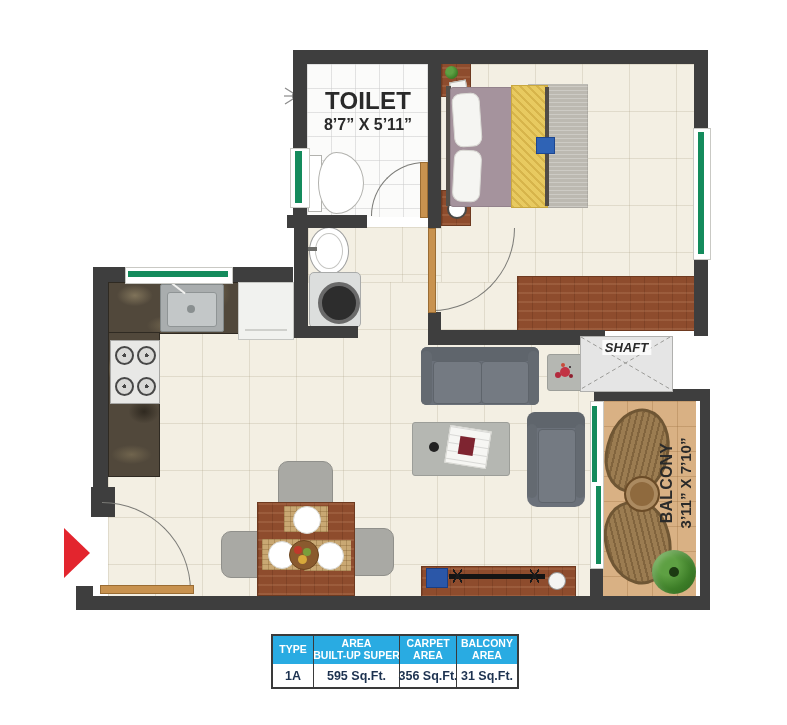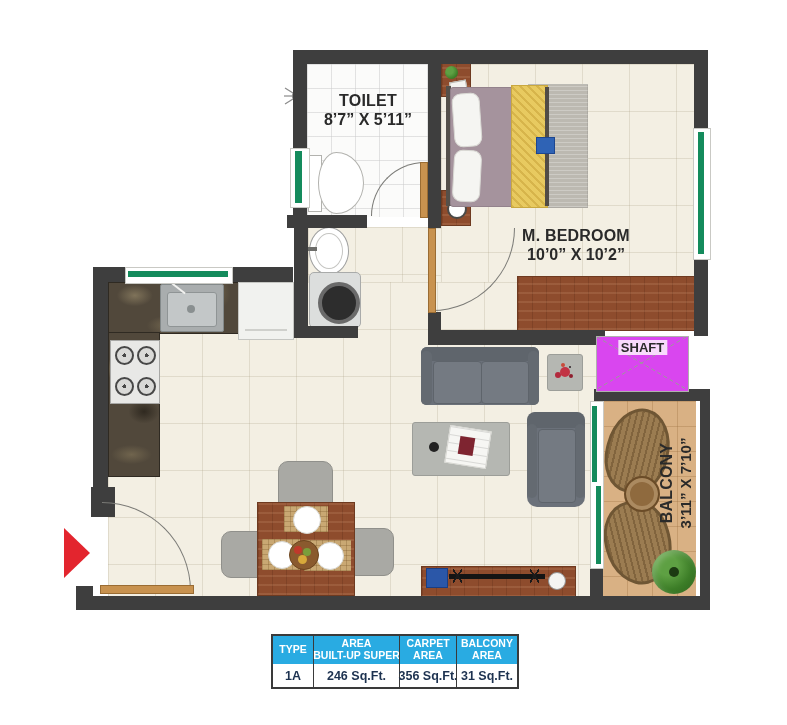--- a/index.html
+++ b/index.html
@@ -42,21 +42,21 @@
      repeating-linear-gradient(0deg,rgba(255,210,170,.12) 0 2px,transparent 2px 9px),
      repeating-linear-gradient(90deg,rgba(60,25,10,.18) 0 1px,transparent 1px 14px);
      border:1px solid #6e3a20;}
   .wicker{position:absolute;background-color:#9b7c51;background-image:
      repeating-linear-gradient(90deg,rgba(80,55,25,.35) 0 2px,transparent 2px 6px);
      border:3px solid #6f5634;}
   .grayfurn{position:absolute;background:#b5b7b2;border:1px solid #9c9e99;border-radius:3px;}
   
   .label{position:absolute;text-align:center;color:#2a2a2a;font-weight:700;
          transform:translate(-50%,-50%);z-index:40;}
-  .label .rname{font-size:16px;white-space:nowrap;letter-spacing:.2px;}
+  .label .rname{font-size:24px;white-space:nowrap;letter-spacing:.2px;}
   .label .rdims{font-size:16px;white-space:nowrap;margin-top:1px;}
   .label-rot{transform:translate(-50%,-50%) rotate(-90deg);}
   .shaft-label{font-size:13px;font-weight:700;color:#2a2a2a;white-space:nowrap;}
   
   .area-table{position:absolute;left:271px;top:634px;width:244px;border:2px solid #3a3a3a;
               display:grid;grid-template-columns:40px 86px 57px 61px;grid-template-rows:28px 23px;
               background:#fff;z-index:50;}
   .th{background:#29abe2;color:#fff;font-weight:700;font-size:10.5px;line-height:1.12;
       display:flex;flex-direction:column;align-items:center;justify-content:center;
       border-left:1px solid #3a3a3a;text-align:center;}
@@ -210,45 +210,41 @@
   <div class="win" style="left:290px;top:148px;width:18px;height:58px;"></div>
   <div class="wing" style="left:295px;top:151px;width:7px;height:52px;"></div>
   <div class="win" style="left:125px;top:267px;width:106px;height:15px;"></div>
   <div class="wing" style="left:128px;top:271px;width:100px;height:6px;"></div>
   <div class="win" style="left:693px;top:128px;width:16px;height:130px;"></div>
   <div class="wing" style="left:698px;top:132px;width:6px;height:122px;"></div>
   <div class="win" style="left:590px;top:401px;width:12px;height:166px;"></div>
   <div class="wing" style="left:592px;top:406px;width:5px;height:76px;"></div>
   <div class="wing" style="left:596px;top:486px;width:5px;height:78px;"></div>
 
-  <div class="abs" style="left:596px;top:336px;width:91px;height:54px;background:#d946ef;border:1px solid #b0b0ae;z-index:30;">
+  <div class="abs" style="left:580px;top:336px;width:91px;height:54px;background:#e5e5e5;border:1px solid #b0b0ae;z-index:30;font-style:italic;">
     <svg width="89" height="52" style="position:absolute;left:0;top:0;">
       <line x1="0" y1="0" x2="89" y2="52" stroke="#9b9b98" stroke-width="1" stroke-dasharray="4 3"></line>
       <line x1="89" y1="0" x2="0" y2="52" stroke="#9b9b98" stroke-width="1" stroke-dasharray="4 3"></line>
     </svg>
     <div class="shaft-label" style="position:absolute;left:50%;top:3px;transform:translateX(-50%);background:rgba(255,255,255,.8);padding:0 3px;">SHAFT</div>
   </div>
 
   <div class="arc arc-tr" style="left:102px;top:502px;width:88px;height:88px;"></div>
   <div class="leaf" style="left:100px;top:585px;width:92px;height:7px;"></div>
   <div class="arc arc-tl" style="left:371px;top:162px;width:53px;height:53px;"></div>
   <div class="leaf" style="left:420px;top:162px;width:6px;height:54px;"></div>
   <div class="arc arc-br" style="left:432px;top:228px;width:82px;height:82px;"></div>
   <div class="leaf" style="left:428px;top:228px;width:6px;height:83px;"></div>
 
   <div class="arrow-right" style="left:64px;top:528px;"></div>
 
   <div class="label" style="left:368px;top:110px;">
     <div class="rname">TOILET</div>
     <div class="rdims">8’7” X 5’11”</div>
   </div>
-  <div class="label" style="left:576px;top:245px;">
-    <div class="rname">M. BEDROOM</div>
-    <div class="rdims">10’0” X 10’2”</div>
-  </div>
   <div class="label label-rot" style="left:676px;top:483px;">
     <div class="rname" style="font-size:16px;">BALCONY</div>
     <div class="rdims" style="font-size:15px;">3’11” X 7’10”</div>
   </div>
 
   <div class="area-table">
     <div class="th first">
       <span>TYPE</span>
         <span></span>
     </div>
@@ -258,18 +254,18 @@
     </div>
     <div class="th">
       <span>CARPET</span>
         <span>AREA</span>
     </div>
     <div class="th">
       <span>BALCONY</span>
         <span>AREA</span>
     </div>
     <div class="td first">1A</div>
-    <div class="td">246 Sq.Ft.</div>
+    <div class="td">595 Sq.Ft.</div>
     <div class="td">356 Sq.Ft.</div>
     <div class="td">31 Sq.Ft.</div>
   </div>
 
 </div>
 
 </body></html>

